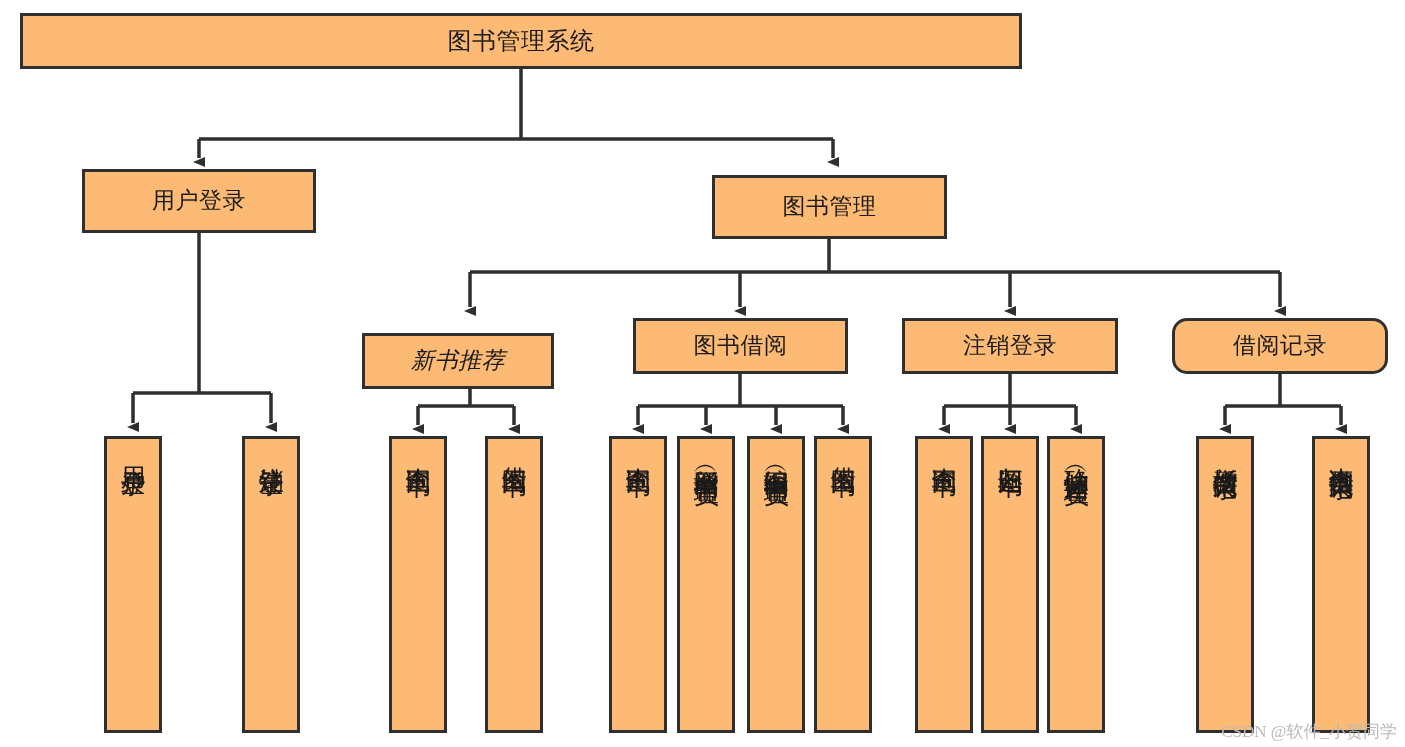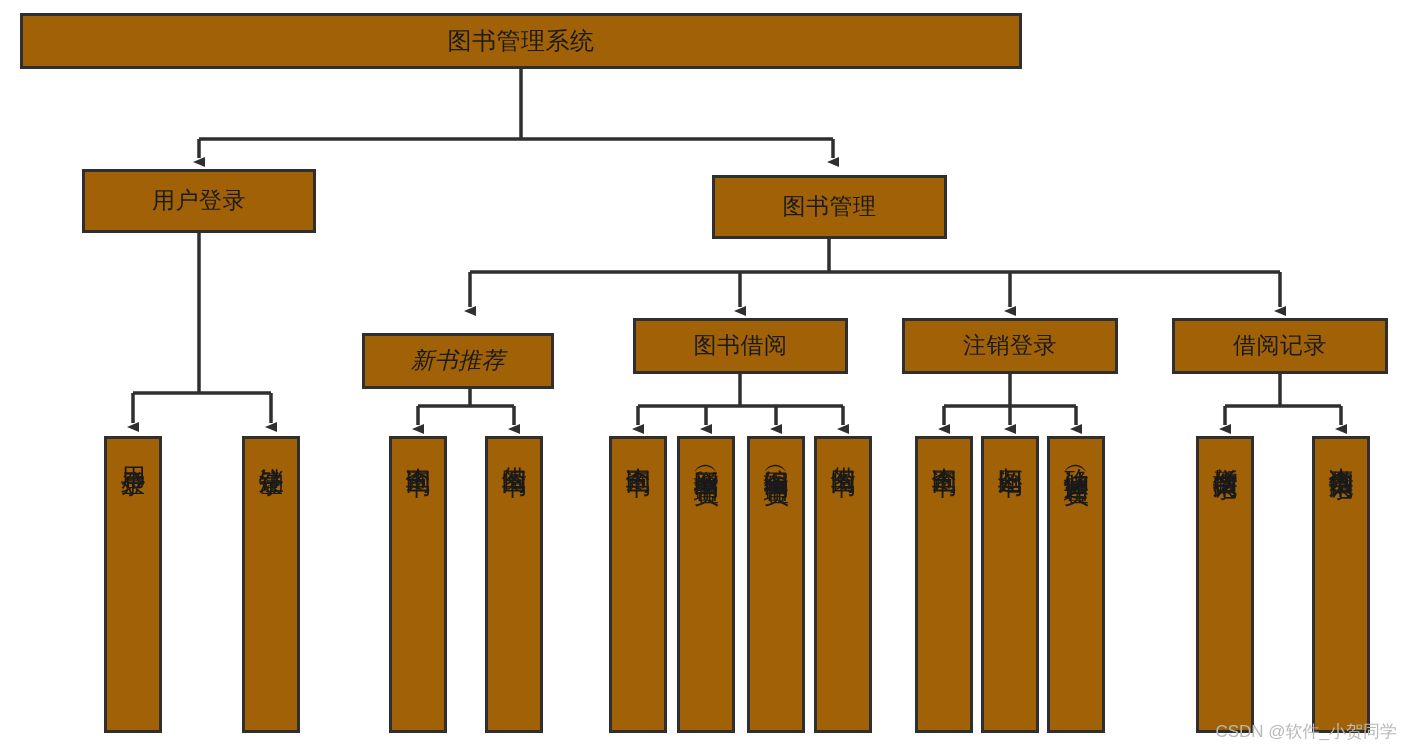--- a/index.html
+++ b/index.html
@@ -22,21 +22,21 @@
     position: absolute;
     left: 0;
     top: 0;
     width: 1405px;
     height: 747px;
     pointer-events: none;
   }
   .node {
     position: absolute;
     box-sizing: border-box;
-    background: #a16207;
+    background: #fdba74;
     border: 3px solid #2f2f2f;
     display: flex;
     align-items: center;
     justify-content: center;
     color: #1a1a1a;
     z-index: 2;
   }
   .node .label {
     display: block;
     text-align: center;
@@ -69,21 +69,21 @@
     padding-top: 2px;
   }
   .watermark {
     position: absolute;
     right: 8px;
     bottom: 4px;
     font-size: 17px;
     color: #b9b9b9;
     z-index: 5;
     white-space: nowrap;
-    font-family: Liberation Sans, sans-serif;
+    font-family: Liberation Serif, serif;
   }
 </style>
 </head>
 <body>
 
 <div id="canvas">
 
   <svg class="edges" viewBox="0 0 1405 747" xmlns="http://www.w3.org/2000/svg">
     <defs>
       <marker id="arrow" markerWidth="10" markerHeight="12" refX="1" refY="6" orient="auto" markerUnits="userSpaceOnUse">
@@ -147,21 +147,21 @@
 
   <div class="node h" style="left:362px; top:333px; width:192px; height:56px;font-style:italic;">
     <span class="label">新书推荐</span>
   </div>
   <div class="node h" style="left:633px; top:318px; width:215px; height:56px;">
     <span class="label">图书借阅</span>
   </div>
   <div class="node h" style="left:902px; top:318px; width:216px; height:56px;">
     <span class="label">注销登录</span>
   </div>
-  <div class="node h" style="left:1172px; top:318px; width:216px; height:56px;">
+  <div class="node h" style="left:1172px; top:318px; width:216px; height:56px;border-radius:15px;">
     <span class="label">借阅记录</span>
   </div>
 
   <div class="node v" style="left:104px; top:436px; width:58px; height:297px;">
     <span class="label">用户登录</span>
   </div>
   <div class="node v" style="left:242px; top:436px; width:58px; height:297px;">
     <span class="label">注销登录</span>
   </div>
 

